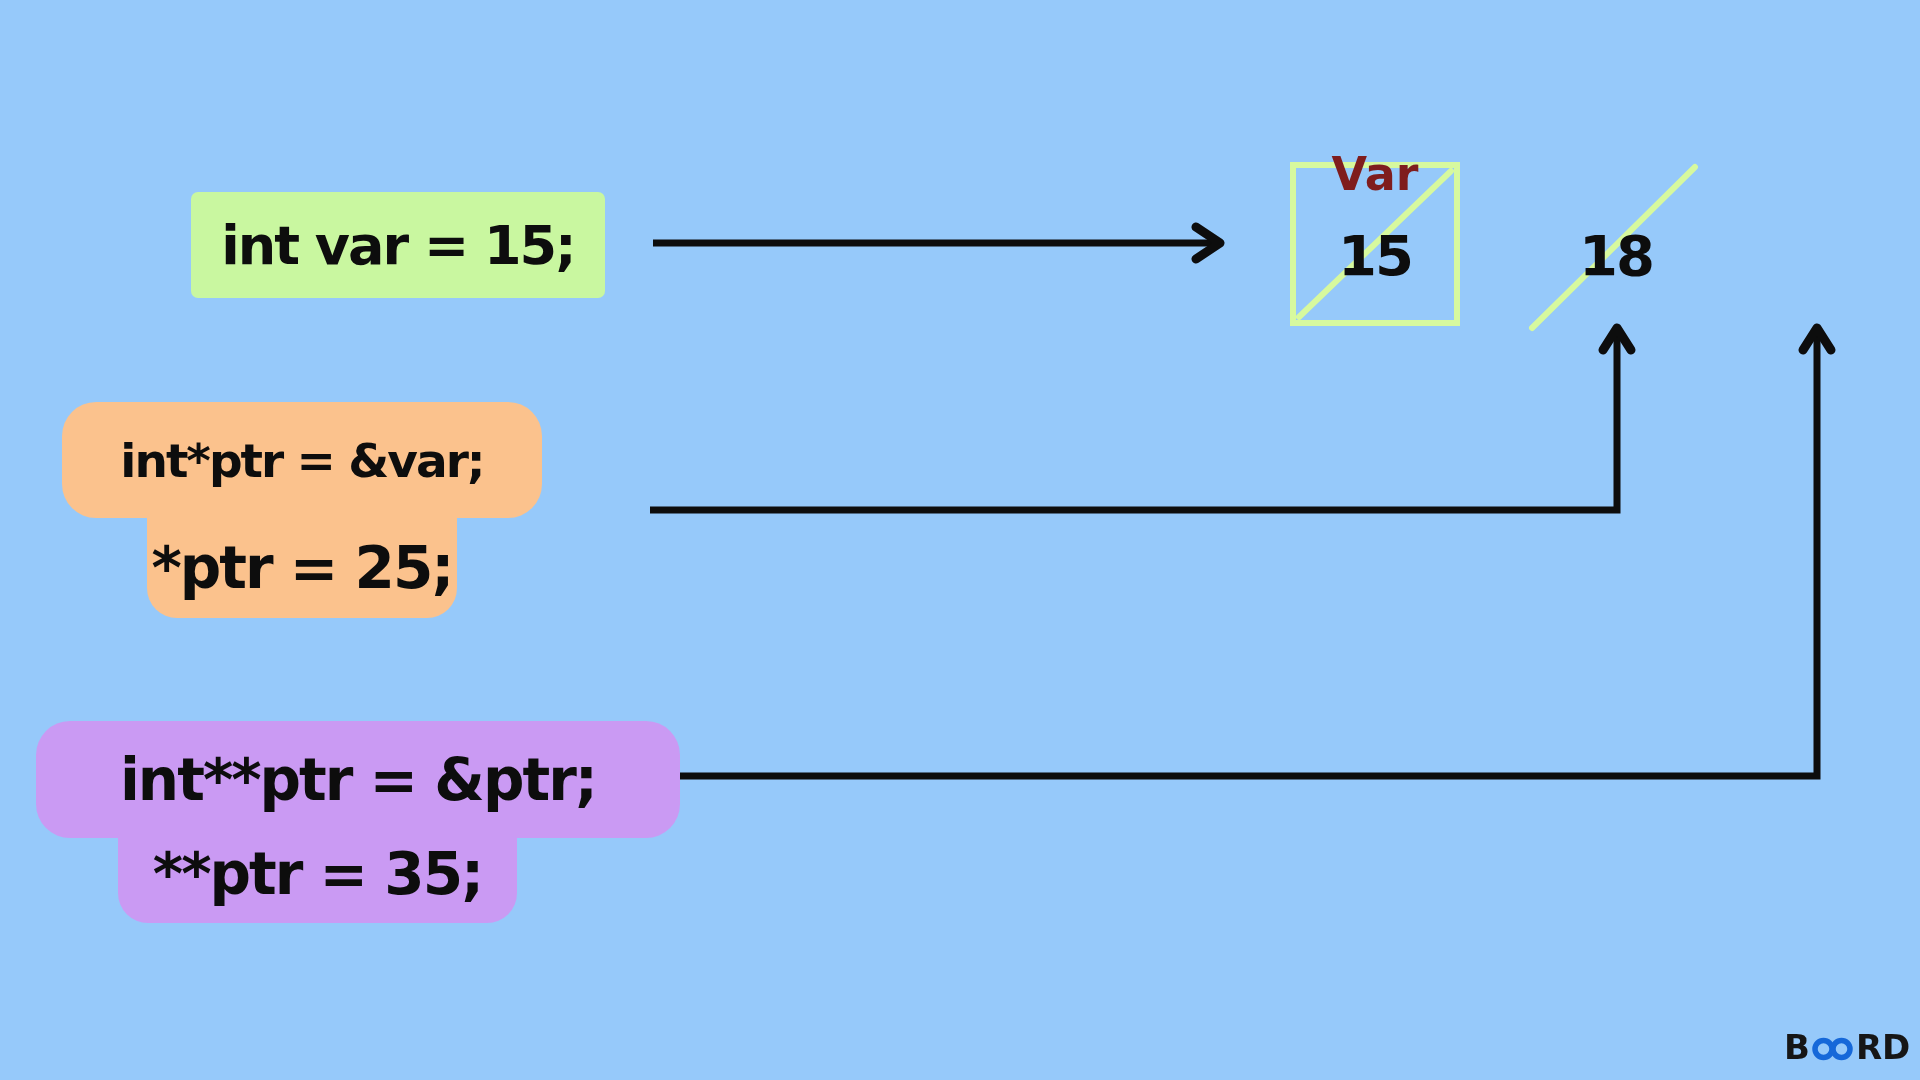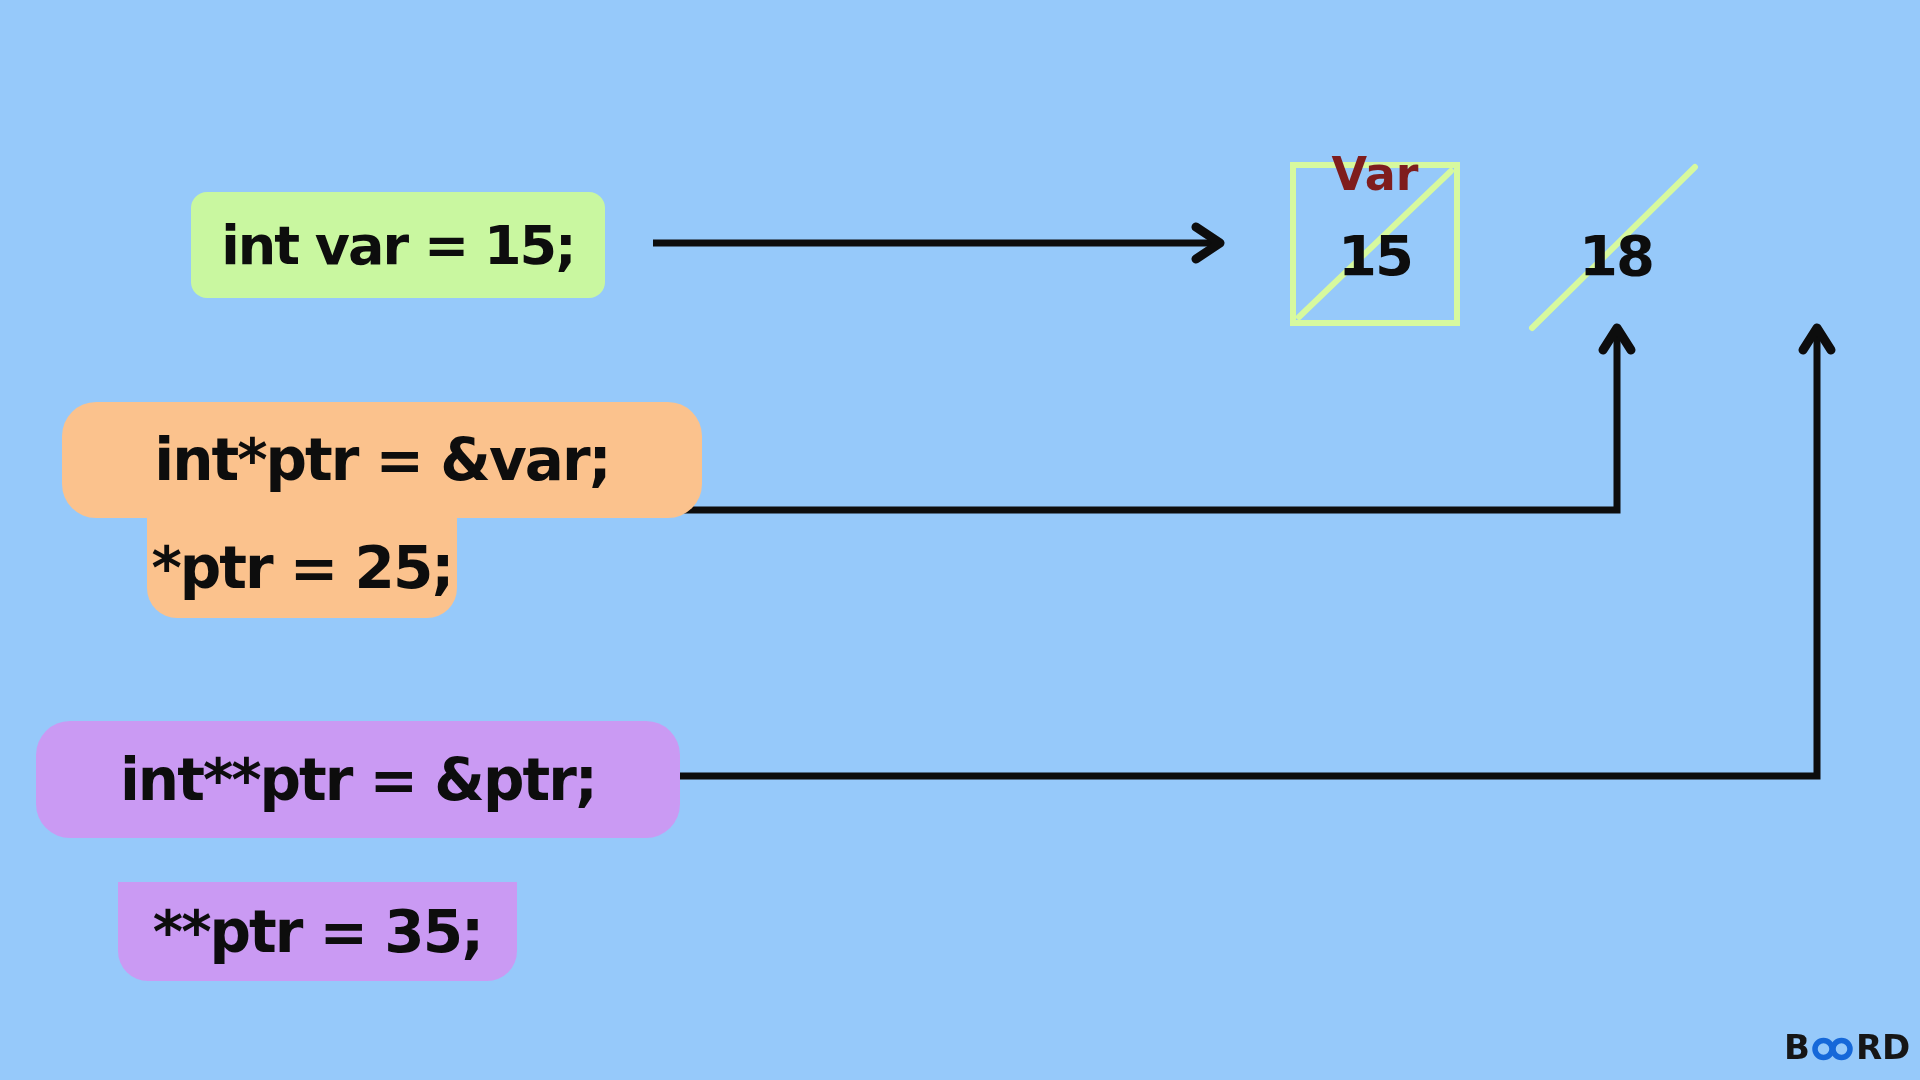--- a/index.html
+++ b/index.html
@@ -17,29 +17,29 @@
     align-items: center;
     justify-content: center;
     font-weight: bold;
     color: #0D0D0D;
     white-space: nowrap;
     letter-spacing: -2px;
   }
   
   .pill-green {
     left: 191px; top: 192px; width: 414px; height: 106px;
-    background: #C9F7A0; border-radius: 16px;
+    background: #C9F7A0; border-radius: 7px;
     font-size: 54px;
   }
   
-  .hl-orange-1 { left: 62px;  top: 402px; width: 640px; height: 116px; background: #FBC28D; border-radius: 34px; font-size: 58px; }
+  .hl-orange-1 { left: 62px;  top: 402px; width: 480px; height: 116px; background: #FBC28D; border-radius: 34px; font-size: 47px; }
   .hl-orange-2 { left: 147px; top: 518px; width: 310px; height: 100px; background: #FBC28D; border-radius: 0 0 30px 30px; font-size: 58px; }
   
   .hl-purple-1 { left: 36px;  top: 721px; width: 644px; height: 117px; background: #CA9AF3; border-radius: 34px; font-size: 58px; }
-  .hl-purple-2 { left: 118px; top: 882px; width: 399px; height: 99px;  background: #CA9AF3; border-radius: 0 0 30px 30px; font-size: 58px; }
+  .hl-purple-2 { left: 118px; top: 824px; width: 399px; height: 99px;  background: #CA9AF3; border-radius: 0 0 30px 30px; font-size: 58px; }
   
   .var-label {
     left: 1293px; top: 103px; width: 164px;
     text-align: center;
     font-size: 46px; font-weight: bold; color: #7f1d1d; margin-top: 44px;
   }
   .mem-value {
     width: 200px; height: 80px;
     display: flex; align-items: center; justify-content: center;
     font-size: 56px; font-weight: bold; color: #0D0D0D;

